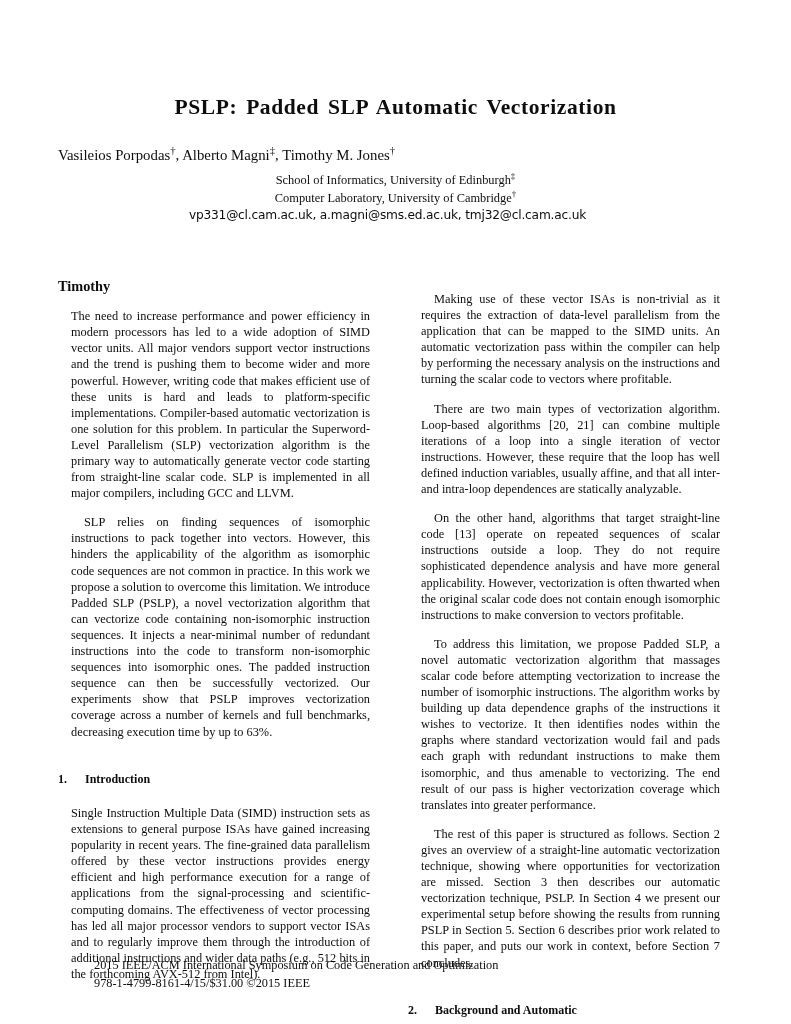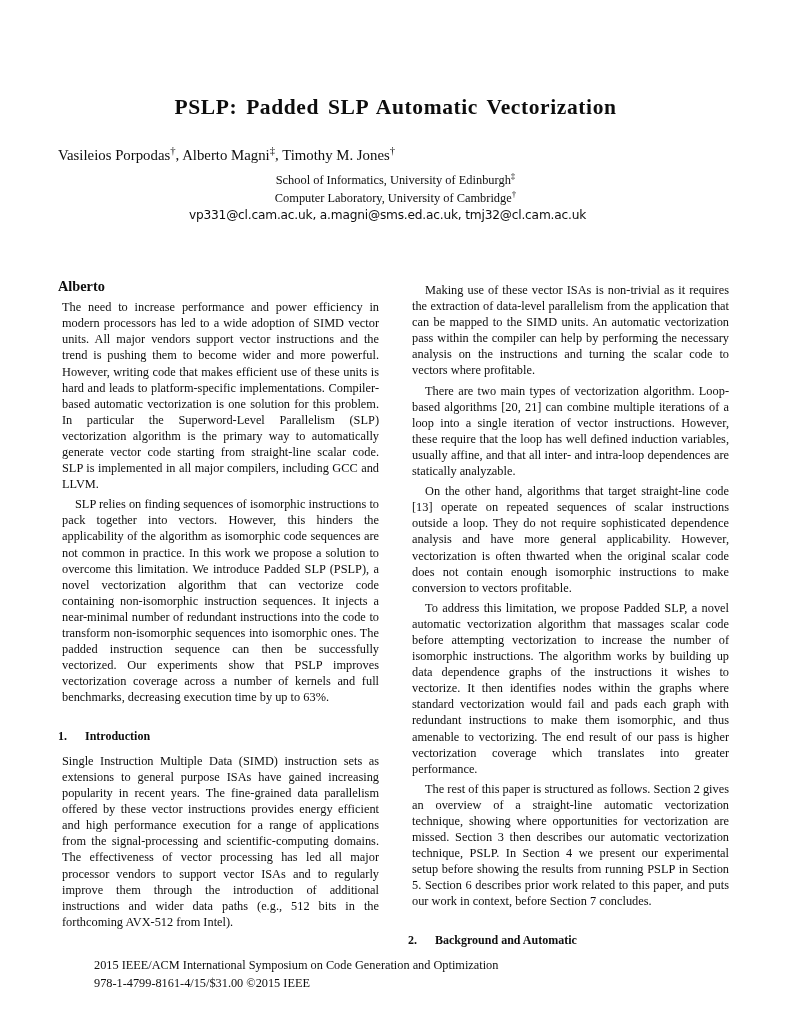--- a/index.html
+++ b/index.html
@@ -76,21 +76,21 @@
     top: 278px;
     width: 325px;
     font-size: 12.35px;
     line-height: 1.305;
     text-align: justify;
   }
   .col-left  { left: 58px; }
   .col-right { left: 408px; }
 
   .col p {
-    margin: 4px;
+    margin: 13px;
     text-align: justify;
     text-justify: inter-word;
     hyphens: none;
   }
   .col p.indent { text-indent: 13px; }
   .col p.flush  { text-indent: 0; }
 
   h2.sec-head {
     font-size: 12px;
     font-weight: bold;
@@ -133,21 +133,21 @@
   </div>
 
   <div class="affil">
     <div><span>School of Informatics, University of Edinburgh</span><sup class="mark">‡</sup></div>
     <div><span>Computer Laboratory, University of Cambridge</span><sup class="mark">†</sup></div>
   </div>
 
   <div class="emails">vp331@cl.cam.ac.uk, a.magni@sms.ed.ac.uk, tmj32@cl.cam.ac.uk</div>
 
   <div class="col col-left">
-    <div class="abstract-head">Alberto</div>
+    <div class="abstract-head">Timothy</div>
     <p class="flush">The need to increase performance and power efficiency in modern processors has led to a wide adoption of SIMD vector units. All major vendors support vector instructions and the trend is pushing them to become wider and more powerful. However, writing code that makes efficient use of these units is hard and leads to platform-specific implementations. Compiler-based automatic vectorization is one solution for this problem. In particular the Superword-Level Parallelism (SLP) vectorization algorithm is the primary way to automatically generate vector code starting from straight-line scalar code. SLP is implemented in all major compilers, including GCC and LLVM.</p>
     <p class="indent">SLP relies on finding sequences of isomorphic instructions to pack together into vectors. However, this hinders the applicability of the algorithm as isomorphic code sequences are not common in practice. In this work we propose a solution to overcome this limitation. We introduce Padded SLP (PSLP), a novel vectorization algorithm that can vectorize code containing non-isomorphic instruction sequences. It injects a near-minimal number of redundant instructions into the code to transform non-isomorphic sequences into isomorphic ones. The padded instruction sequence can then be successfully vectorized. Our experiments show that PSLP improves vectorization coverage across a number of kernels and full benchmarks, decreasing execution time by up to 63%.</p>
 
     <div class="gap-before-head"></div>
     <h2 class="sec-head"><span class="num">1.</span><span>Introduction</span></h2>
     <div class="gap-after-head"></div>
     <p class="flush">Single Instruction Multiple Data (SIMD) instruction sets as extensions to general purpose ISAs have gained increasing popularity in recent years. The fine-grained data parallelism offered by these vector instructions provides energy efficient and high performance execution for a range of applications from the signal-processing and scientific-computing domains. The effectiveness of vector processing has led all major processor vendors to support vector ISAs and to regularly improve them through the introduction of additional instructions and wider data paths (e.g., 512 bits in the forthcoming AVX-512 from Intel).</p>
   </div>
 
   <div class="col col-right">

